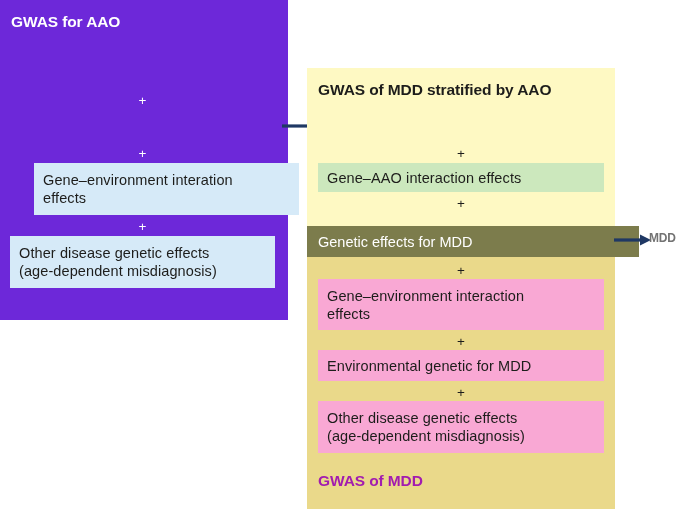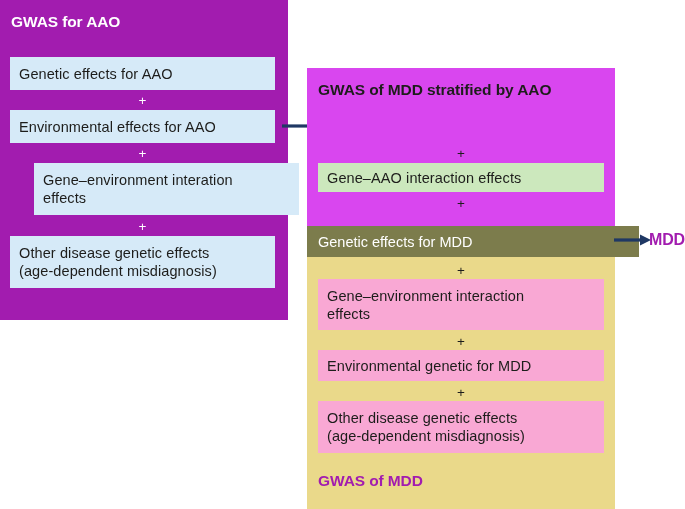--- a/index.html
+++ b/index.html
@@ -44,31 +44,31 @@
     font-size: 15.5px;
     font-weight: bold;
     letter-spacing: -0.1px;
   }
 
   
   #left-panel {
     position: absolute;
     left: 0px;  top: 0px;
     width: 288px; height: 320px;
-    background: #a21caf;
+    background: #6d28d9;
   }
   #left-title { left: 11px; top: 13px; color: #ffffff; }
   .blue-box { background: #d6eaf8; }
 
   
   #green-panel {
     position: absolute;
     left: 307px; top: 68px;
     width: 308px; height: 160px;
-    background: #d946ef;
+    background: #fef9c3;
   }
   #green-title { left: 11px; top: 13px; color: #1d1d1b; }
   .green-box { background: #cce8bd; }
 
   
   #olive-bar {
     position: absolute;
     left: 307px; top: 226px;
     width: 332px; height: 31px;
     background: #7c7c4c;
@@ -92,42 +92,36 @@
   .yellow-box { background: #f9a8d4; }
 
   
   .arrow { position: absolute; }
   #arrow-left  { left: 282px; top: 119px; }
   #arrow-right { left: 614px; top: 233px; }
 
   #mdd-label {
     position: absolute;
     left: 649px; top: 231px;
-    font-size: 16px;
+    font-size: 12px;
     font-weight: bold;
-    color: #a21caf;
+    color: #737373;
     letter-spacing: -0.2px;
   }
 </style>
 </head>
 <body>
 
 <div id="left-panel">
 
   <div class="panel-title" id="left-title">GWAS for AAO</div>
 
-  <div class="inner-box blue-box" style="left:10px; top:57px; width:265px; height:33px;">
-    <span class="txt">Genetic effects for AAO</span>
-  </div>
 
   <div class="plus plus-white" style="left:10px; top:94px; width:265px;">+</div>
 
-  <div class="inner-box blue-box" style="left:10px; top:110px; width:265px; height:33px;">
-    <span class="txt">Environmental effects for AAO</span>
-  </div>
 
   <div class="plus plus-white" style="left:10px; top:147px; width:265px;">+</div>
 
   <div class="inner-box blue-box" style="left:10px; top:163px; width:265px; height:52px;margin-left:24px;">
     <span class="txt">Gene–environment interation
 effects</span>
   </div>
 
   <div class="plus plus-white" style="left:10px; top:220px; width:265px;">+</div>
 

